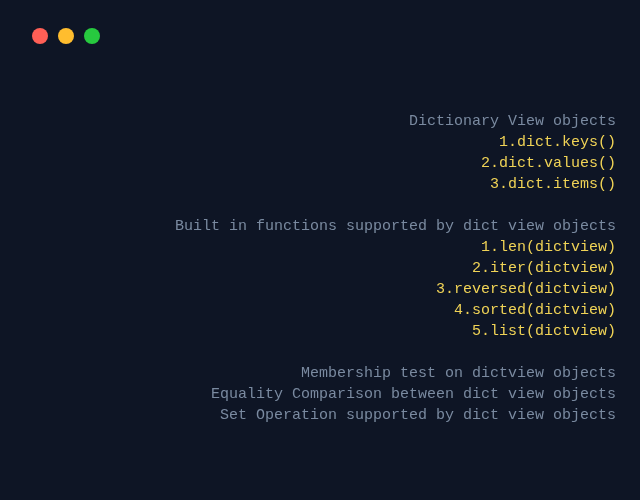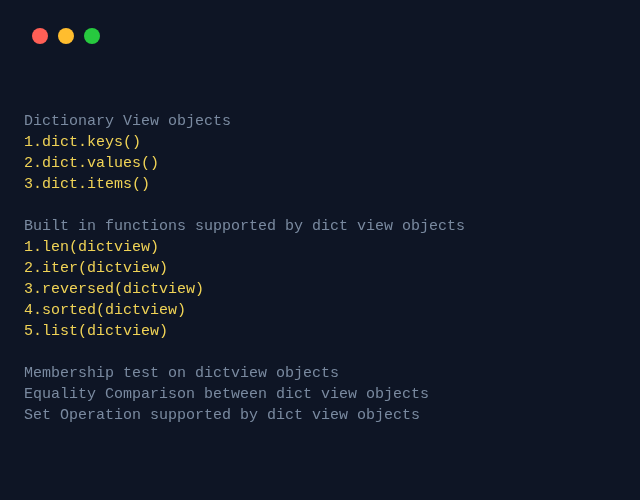--- a/index.html
+++ b/index.html
@@ -1,18 +1,19 @@
 <!DOCTYPE html>
 <html><head>
   <meta charset="utf-8">
   <style>
     * {
       margin: 0;
       padding: 0;
       box-sizing: border-box;
+      text-align: right;
     }
     body {
       width: 640px;
       height: 500px;
       background: #0e1525;
       font-family: 'Menlo', 'Monaco', 'Consolas', 'Courier New', monospace;
       font-size: 15px;
       line-height: 1.4;
       overflow: hidden;
     }

